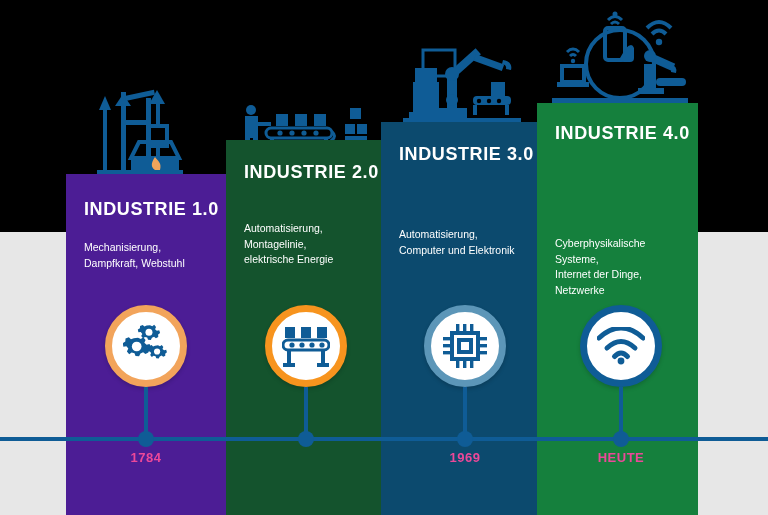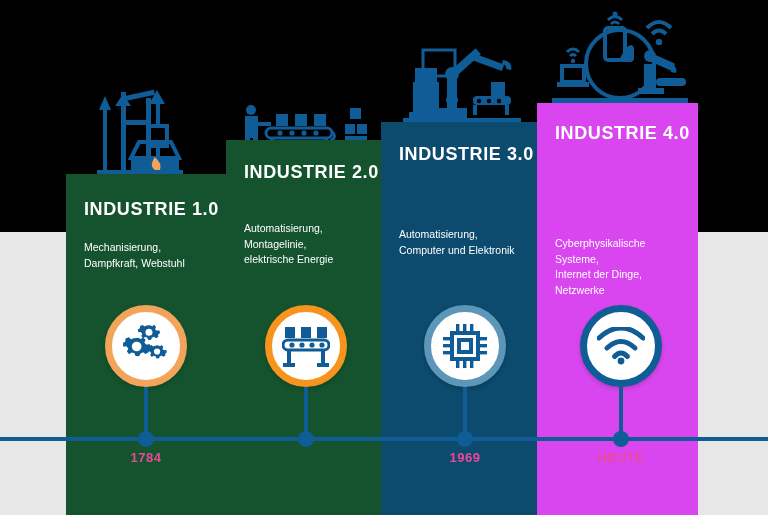--- a/index.html
+++ b/index.html
@@ -39,24 +39,24 @@
     font-stretch: condensed;
     white-space: nowrap;
   }
   .bar-desc {
     font-size: 10.5px;
     line-height: 15.5px;
     font-weight: 400;
     white-space: pre-line;
   }
 
-  #bar1 { left: 66px;  top: 174px; width: 160px; height: 341px; background: #14532d; }
+  #bar1 { left: 66px;  top: 174px; width: 160px; height: 341px; background: #4c1d95; }
   #bar2 { left: 226px; top: 140px; width: 155px; height: 451px; background: #14532d; }
   #bar3 { left: 381px; top: 122px; width: 156px; height: 393px; background: #0c4a6e; }
-  #bar4 { left: 537px; top: 103px; width: 161px; height: 412px; background: #d946ef; }
+  #bar4 { left: 537px; top: 103px; width: 161px; height: 412px; background: #15803d; }
 
   #bar1 .bar-title { margin-top: 25px; }
   #bar1 .bar-desc  { margin-top: 20px; }
   #bar2 .bar-title { margin-top: 22px; }
   #bar2 .bar-desc  { margin-top: 38px; }
   #bar3 .bar-title { margin-top: 22px; }
   #bar3 .bar-desc  { margin-top: 62px; }
   #bar4 .bar-title { margin-top: 20px; }
   #bar4 .bar-desc  { margin-top: 92px; }
 

